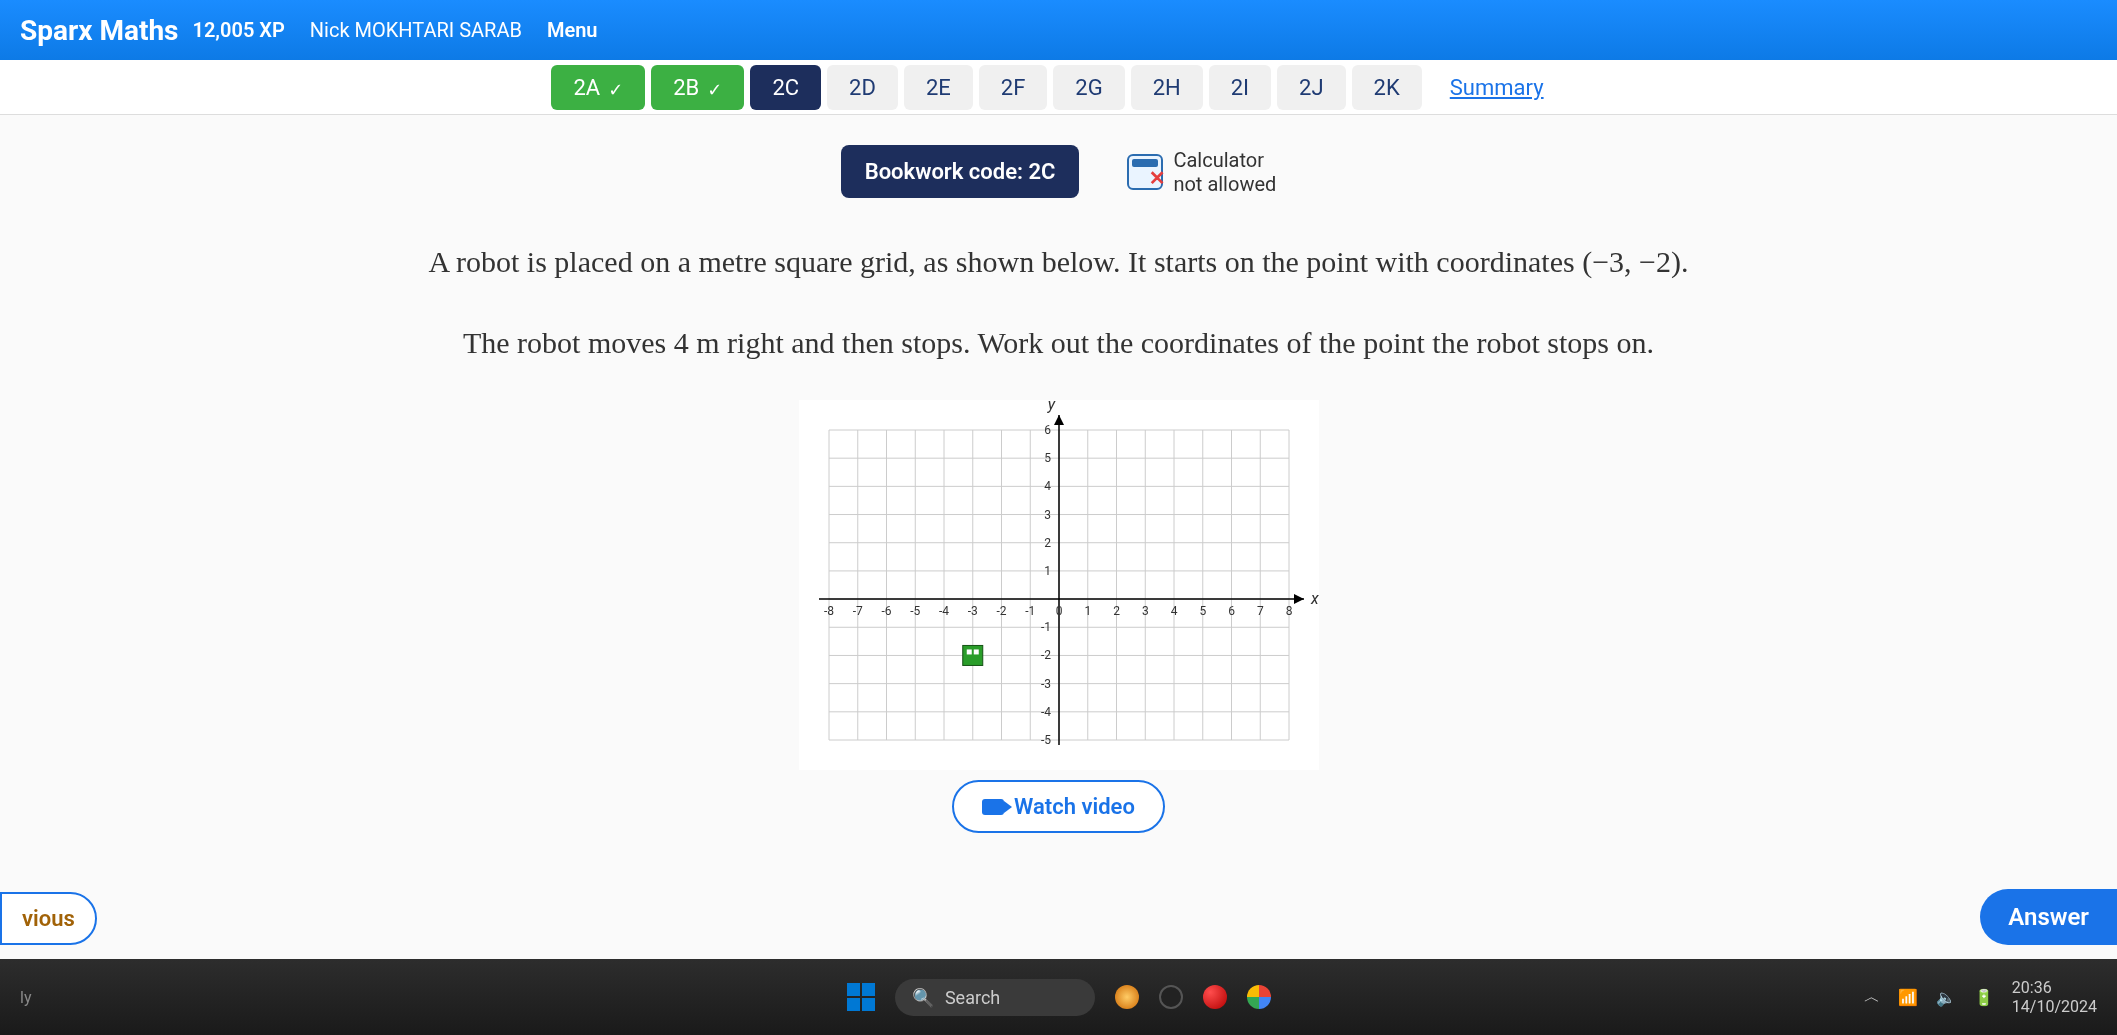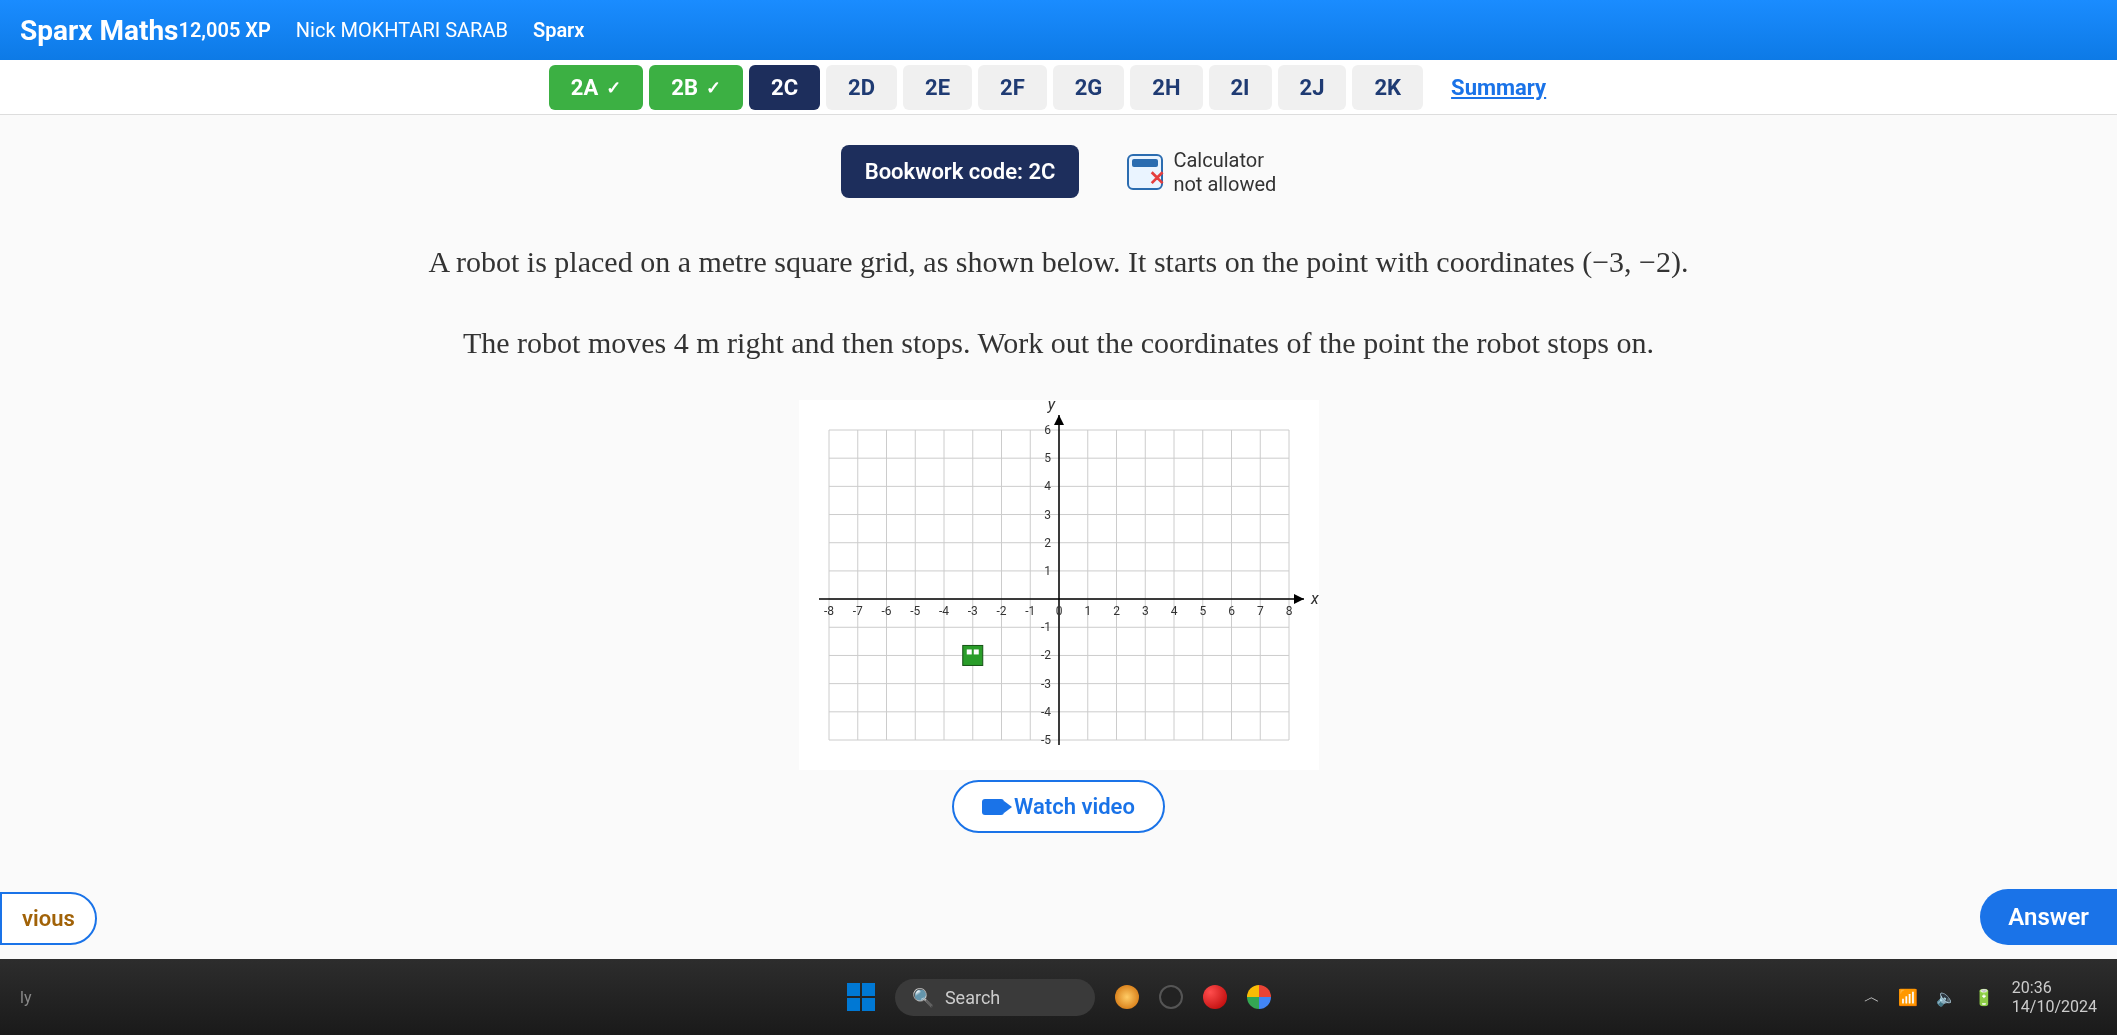--- a/index.html
+++ b/index.html
@@ -13,43 +13,43 @@
   }
   .top-bar {
     background: linear-gradient(to bottom, #1a8cff, #0d7ae6);
     height: 60px;
     display: flex;
     align-items: center;
     padding: 0 20px;
     color: white;
   }
   .brand { font-size: 28px; font-weight: 700; }
-  .top-right { display: flex; align-items: center; gap: 25px; }
+  .top-right { display: flex; align-items: center; gap: 25px; margin-left: 14px; }
   .xp { font-size: 20px; font-weight: 600; }
   .username { font-size: 20px; }
   .menu-btn { font-size: 20px; font-weight: 600; cursor: pointer; }
   .tabs-row {
     background: #fff;
     height: 55px;
     display: flex;
     align-items: center;
     justify-content: center;
     gap: 6px;
     border-bottom: 1px solid #ddd;
   }
   .tab {
     padding: 10px 22px;
     font-size: 22px;
-    font-weight: 700;
+    font-weight: 400;
     color: #1f3b73;
     background: #f0f0f0;
     border-radius: 6px;
     cursor: pointer;
     display: flex;
-    align-items: center;
+    align-items: flex-end;
     gap: 8px;
   }
   .tab.done { background: #3cb043; color: #fff; }
   .tab.current { background: #1d2e5c; color: #fff; }
   .tab.summary { background: transparent; color: #1a73e8; text-decoration: underline; }
   .check { font-size: 18px; }
   .content {
     background: #fafafa;
     padding: 30px 80px;
     text-align: center;
@@ -224,21 +224,21 @@
   .clock { line-height: 1.2; }
 </style>
 </head>
 <body>
 
 <div class="top-bar">
   <div class="brand">Sparx Maths</div>
   <div class="top-right">
     <div class="xp">12,005 XP</div>
     <div class="username">Nick MOKHTARI SARAB</div>
-    <div class="menu-btn">Sparx</div>
+    <div class="menu-btn">Menu</div>
   </div>
 </div>
 
 <div class="tabs-row">
   <div id="tabs-container" style="display:flex;gap:6px;">
       <div class="tab done">2A<span class="check">✓</span></div>
       <div class="tab done">2B<span class="check">✓</span></div>
       <div class="tab current">2C</div>
       <div class="tab ">2D</div>
       <div class="tab ">2E</div>

